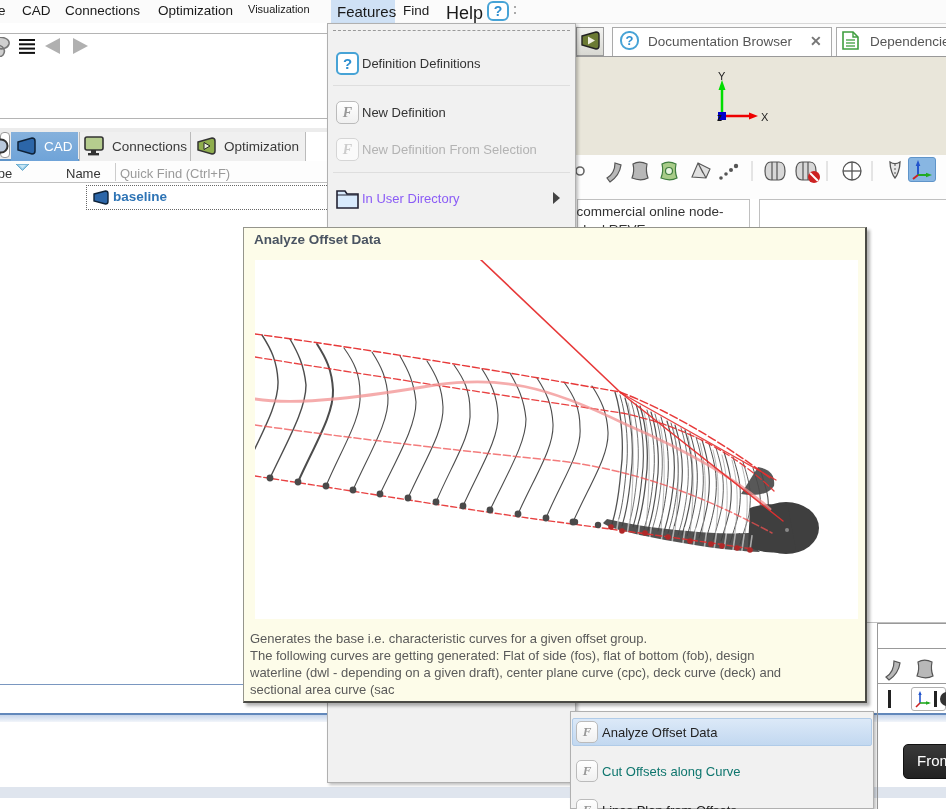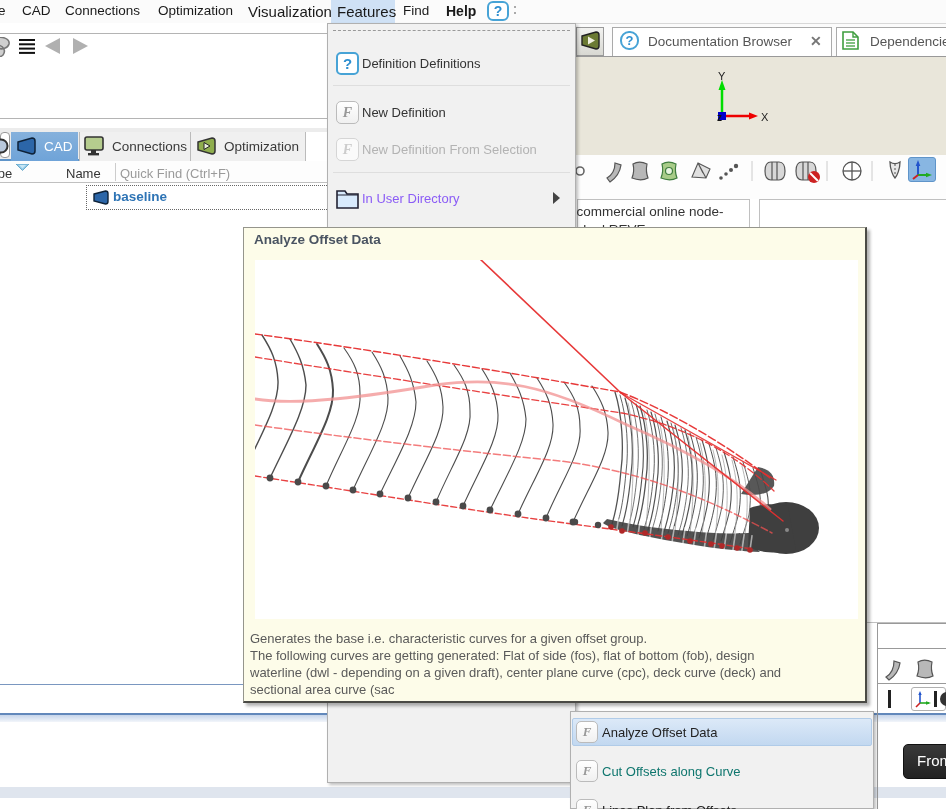--- a/index.html
+++ b/index.html
@@ -6,25 +6,25 @@
 .abs { position:absolute; }
 </style></head><body>
 <div id="app">
 
 <div class="abs" style="left:0;top:0;width:946px;height:23px;background:#fbfbfb;"></div>
 <div class="abs" style="left:0;top:2;width:946px;height:22px;"></div>
 <div class="abs" style="left:-2px;top:3px;font-size:13.5px;">e</div>
 <div class="abs" style="left:22px;top:3px;font-size:13.5px;">CAD</div>
 <div class="abs" style="left:65px;top:3px;font-size:13.5px;">Connections</div>
 <div class="abs" style="left:158px;top:3px;font-size:13.5px;">Optimization</div>
-<div class="abs" style="left:248px;top:3px;font-size:15px;">Visualization</div>
+<div class="abs" style="left:248px;top:3px;font-size:11px;">Visualization</div>
 <div class="abs" style="left:331px;top:0;width:64px;height:23px;background:#cfe1f5;"></div>
 <div class="abs" style="left:337px;top:3px;font-size:15px;">Features</div>
 <div class="abs" style="left:403px;top:3px;font-size:13.5px;">Find</div>
-<div class="abs" style="left:446px;top:3px;font-size:14px;font-weight:bold;">Help</div>
+<div class="abs" style="left:446px;top:3px;font-size:18px;">Help</div>
 <div class="abs" style="left:487px;top:1px;width:22px;height:20px;border:2px solid #47a3d6;border-radius:6px;background:#fff;color:#2e8fd0;font-weight:bold;font-size:14px;text-align:center;line-height:16px;">?</div>
 <div class="abs" style="left:514px;top:6px;width:2px;height:2px;background:#aaa;"></div>
 <div class="abs" style="left:514px;top:12px;width:2px;height:2px;background:#aaa;"></div>
 
 <div class="abs" style="left:0;top:33px;width:946px;height:1px;background:#b4b4b4;"></div>
 <svg class="abs" style="left:0;top:37px" width="100" height="20" viewBox="0 0 100 20">
  <path d="M-6,2 C2,-2 10,2 9,7 C8,11 2,13 -2,11 M-2,8 C4,9 6,14 3,18 C0,21 -5,20 -7,17" fill="#d0d0d0" stroke="#777" stroke-width="1.6"></path>
 </svg>
 <svg class="abs" style="left:19px;top:39px" width="16" height="15" viewBox="0 0 16 15">
  <rect x="0" y="0" width="16" height="2" fill="#111"></rect>

